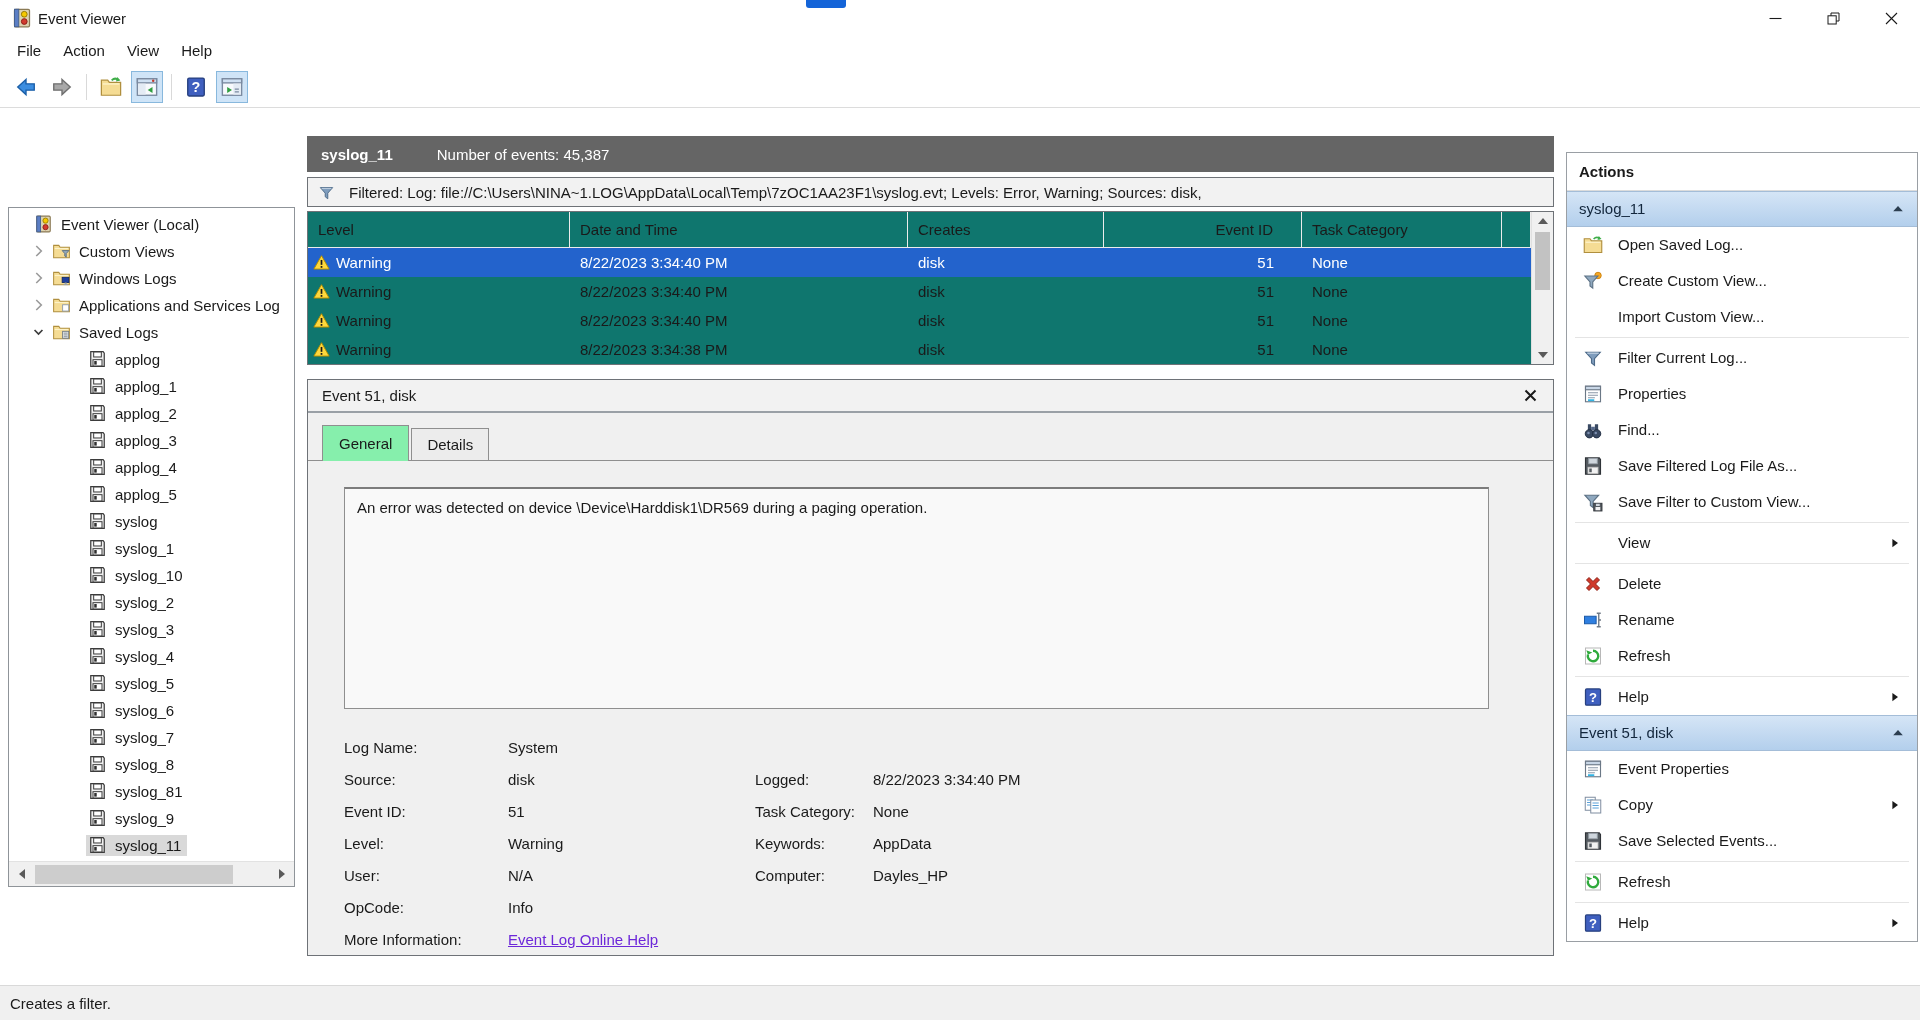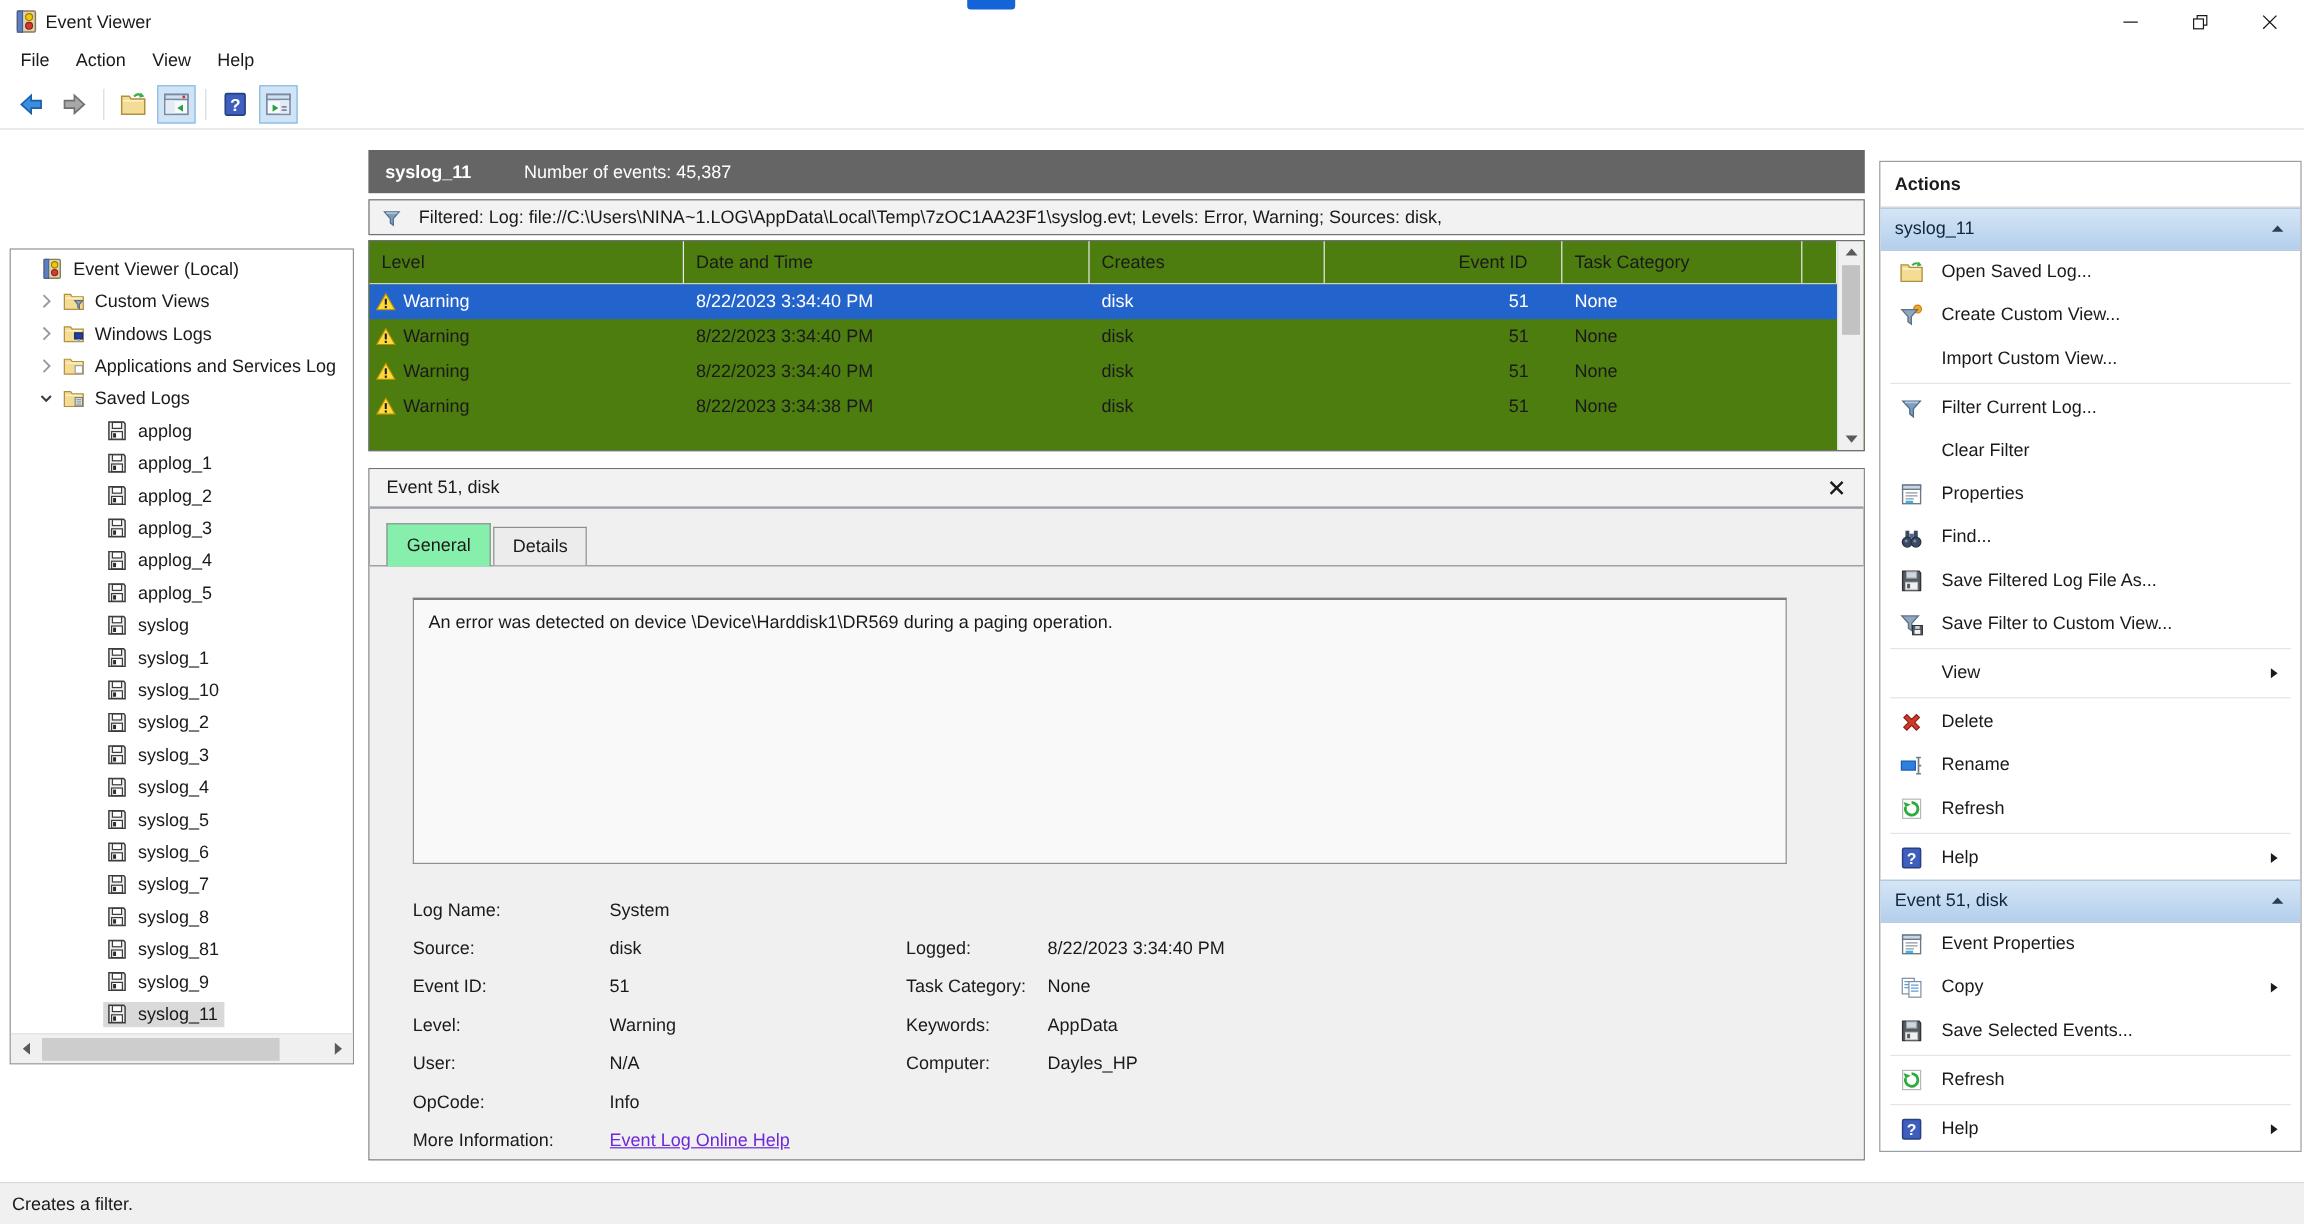--- a/index.html
+++ b/index.html
@@ -43,21 +43,21 @@
   .hs-arrow.left { left:0; } .hs-arrow.right { right:0; }
   .hs-thumb { position:absolute; left:26px; top:3px; width:198px; height:19px; background:#cdcdcd; }
 
   
   .center { width:1247px; margin-left:12px; display:flex; flex-direction:column; }
   .log-header { margin-top:7px; height:36px; background:#656565; color:#fff; display:flex; align-items:center; padding-left:14px; }
   .log-header .log-title { font-weight:bold; }
   .log-header .log-count { margin-left:44px; }
   .filter-bar { margin-top:5px; height:30px; border:1px solid #6e7277; background:#f2f2f2; display:flex; align-items:center; padding-left:10px; }
   .filter-bar .icon { width:17px; height:17px; margin-right:14px; }
-  .event-table { margin-top:4px; height:176px; border:1px solid #6e7277; background:#4d7c0f; position:relative; }
+  .event-table { margin-top:4px; height:154px; border:1px solid #6e7277; background:#0f766e; position:relative; }
   .tbl-header { height:36px; display:flex; align-items:center; margin-right:22px; border-bottom:1px solid #ececec; }
   .tbl-header .cell { border-right:1px solid #ececec; height:100%; display:flex; align-items:center; padding-left:10px; }
   .cell.align-right { justify-content:flex-end; padding-right:28px; }
   .tbl-rows { margin-right:22px; }
   .tbl-row { height:29px; display:flex; align-items:center; }
   .tbl-row .cell { padding-left:10px; display:flex; align-items:center; height:100%; }
   .tbl-row .cell.level { padding-left:5px; }
   .tbl-row .cell .icon { width:17px; height:17px; margin-right:6px; flex:0 0 17px; }
   .tbl-row.selected { background:#2363cc; color:#fff; }
   .vscroll { position:absolute; top:0; right:0; bottom:0; width:22px; background:#f0f0f0; border-left:1px solid #e0e0e0; }
@@ -784,24 +784,20 @@
           <div class="action-item">
             <span class="icon ">
               <svg viewBox="0 0 16 16" xmlns="http://www.w3.org/2000/svg">
                 <path d="M2.2 3.4 h11.6 l-4.6 5.2 v5.3 l-2.4 -1.9 V8.6 Z" fill="#7f9dbd" stroke="#4d6a88" stroke-width="0.9"></path>
                 <path d="M3.5 4.2 h9" stroke="#b8cadd" stroke-width="1.1"></path>
               </svg>
             </span>
             <span class="a-lbl">Filter Current Log...</span>
           </div>
           <div class="action-item">
-            <span class="icon"></span>
-            <span class="a-lbl">Clear Filter</span>
-          </div>
-          <div class="action-item">
             <span class="icon ">
               <svg viewBox="0 0 16 16" xmlns="http://www.w3.org/2000/svg">
                 <rect x="2" y="1.8" width="12" height="12.4" fill="#fff" stroke="#6b7886" stroke-width="0.9"></rect>
                 <rect x="2" y="1.8" width="12" height="2.8" fill="#c8d6e6" stroke="#6b7886" stroke-width="0.9"></rect>
                 <path d="M4 7 h8 M4 9 h8 M4 11 h5.5" stroke="#8a98a8" stroke-width="0.9"></path>
                 <rect x="4" y="12.2" width="5" height="1.5" fill="#33b5e5"></rect>
               </svg>
             </span>
             <span class="a-lbl">Properties</span>
           </div>

